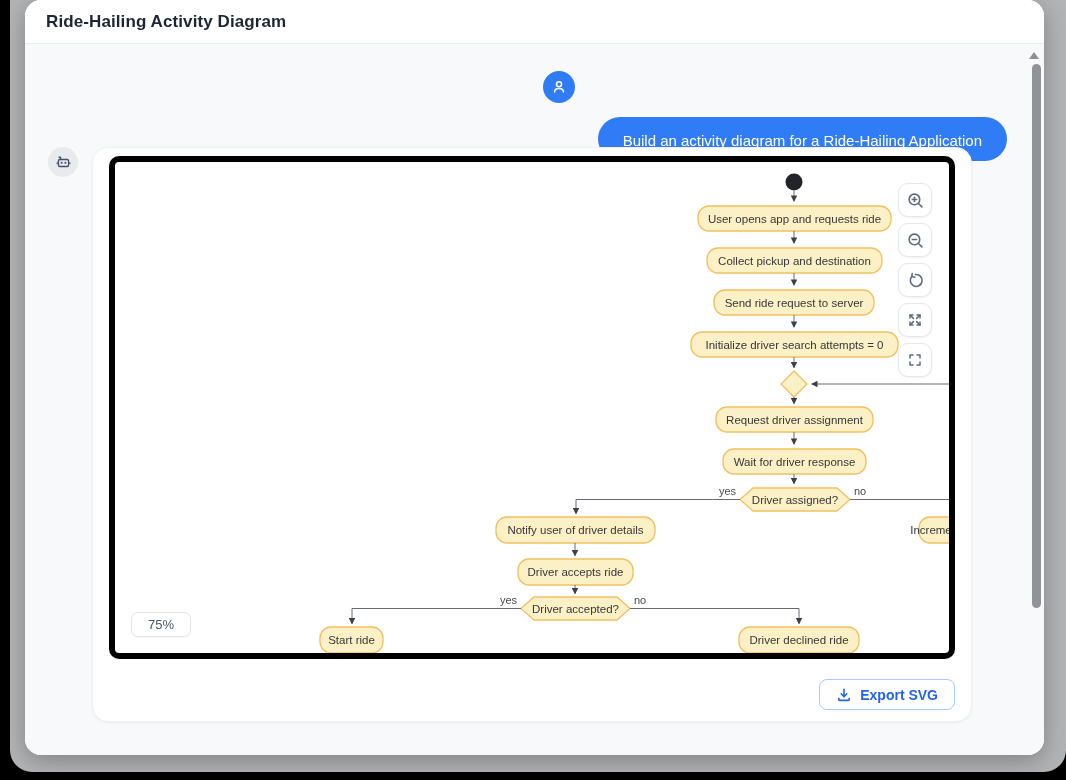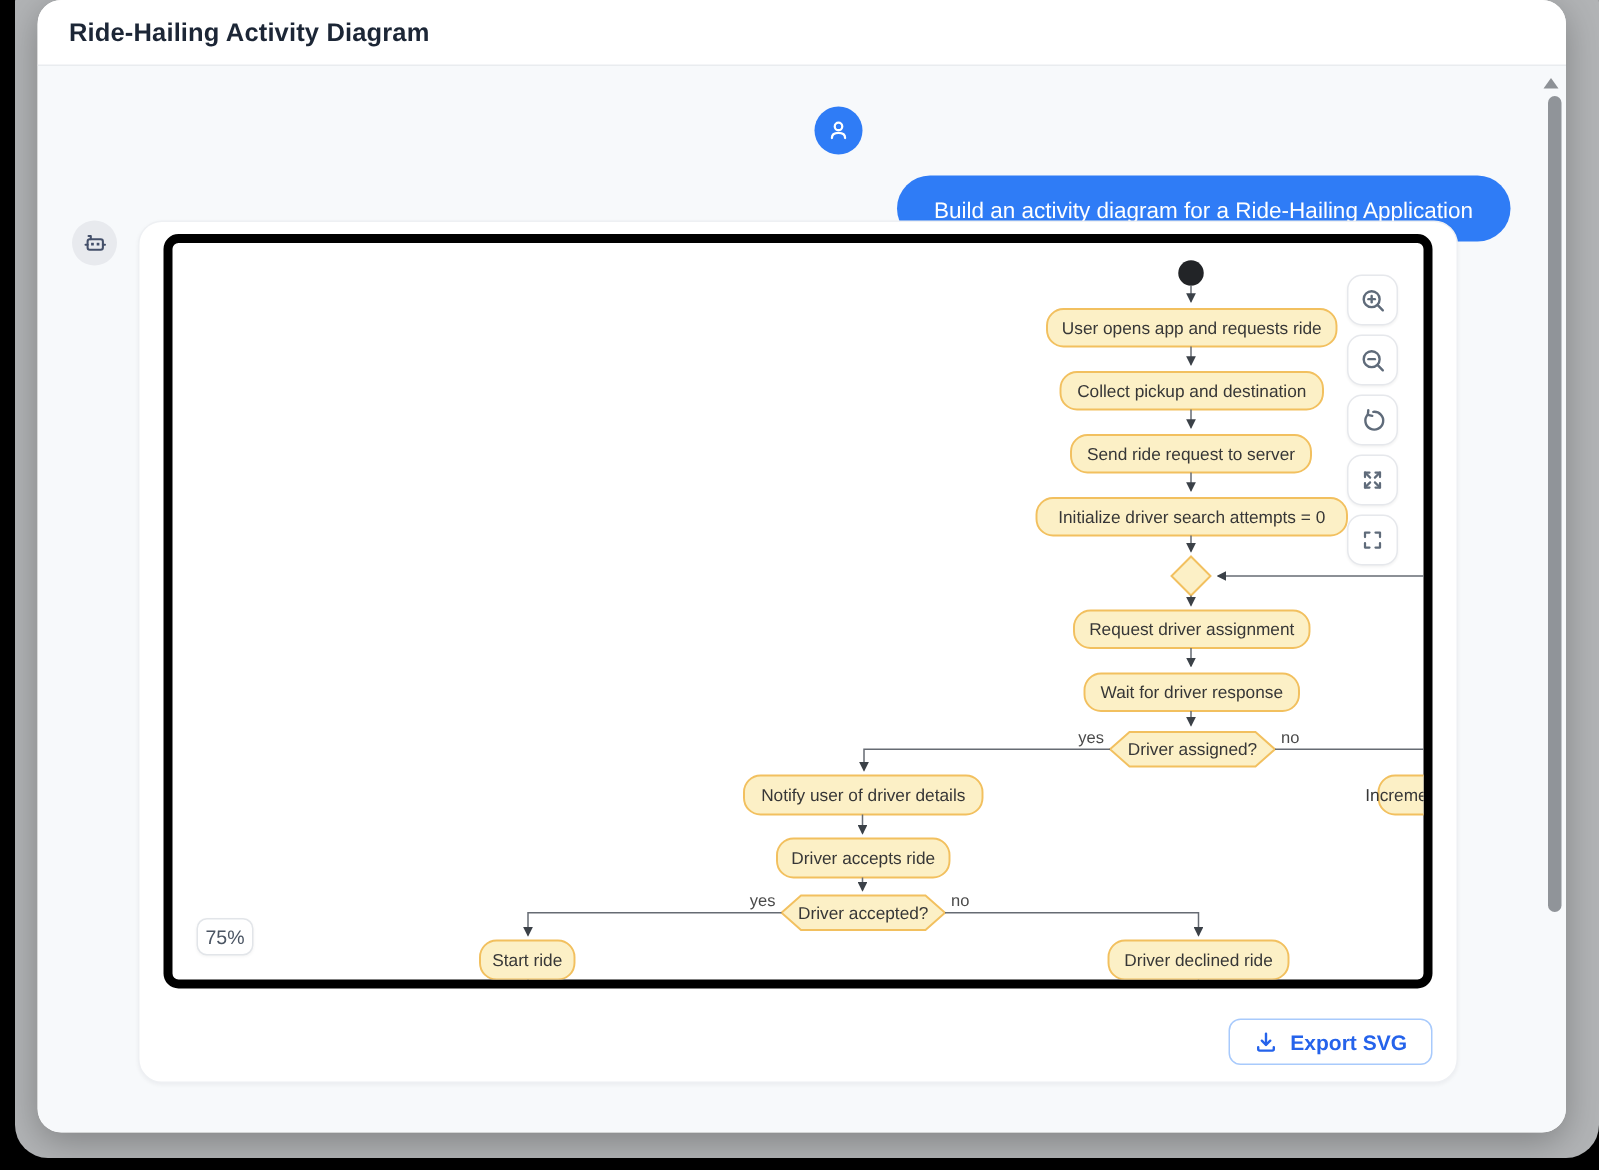--- a/index.html
+++ b/index.html
@@ -39,21 +39,21 @@
   .canvas { position:relative; margin:8px 16px 0 16px; width:846px; height:503px;
             background:#fff; border:6px solid #000000; border-radius:10px;
             overflow:hidden; }
   .controls { position:absolute; right:17px; top:21px; display:flex;
               flex-direction:column; gap:6px; z-index:10; }
   .ctrl-btn { width:34px; height:34px; background:#fff; border:1px solid #e6e8ec;
               border-radius:10px; display:flex; align-items:center; justify-content:center;
               box-shadow:0 1px 2px rgba(0,0,0,.06); cursor:pointer; }
   .ctrl-btn svg { stroke:#5f6b7a; fill:none; stroke-width:1.5; stroke-linecap:round;
                   stroke-linejoin:round; }
-  .zoom-badge { position:absolute; left:16px; bottom:16px; padding:4px 5px;
+  .zoom-badge { position:absolute; left:16px; bottom:16px; padding:4px 16px;
                 background:#fff; border:1px solid #e2e5e9; border-radius:7px;
                 font-size:13px; color:#4b5563; box-shadow:0 1px 2px rgba(0,0,0,.04);
                 z-index:10; }
   .card-footer { display:flex; justify-content:flex-end; gap:11px;
                  padding:20px 16px 0 0; }
   .footer-btn { height:31px; display:flex; align-items:center; gap:8px;
                 background:#fff; border:1px solid #a8cafc; border-radius:8px;
                 padding:0 16px; color:#2563eb; font-size:14px; font-weight:700;
                 cursor:pointer;margin-left:48px; }
   .footer-btn svg { stroke:#2563eb; fill:none; stroke-width:1.6; stroke-linecap:round;

